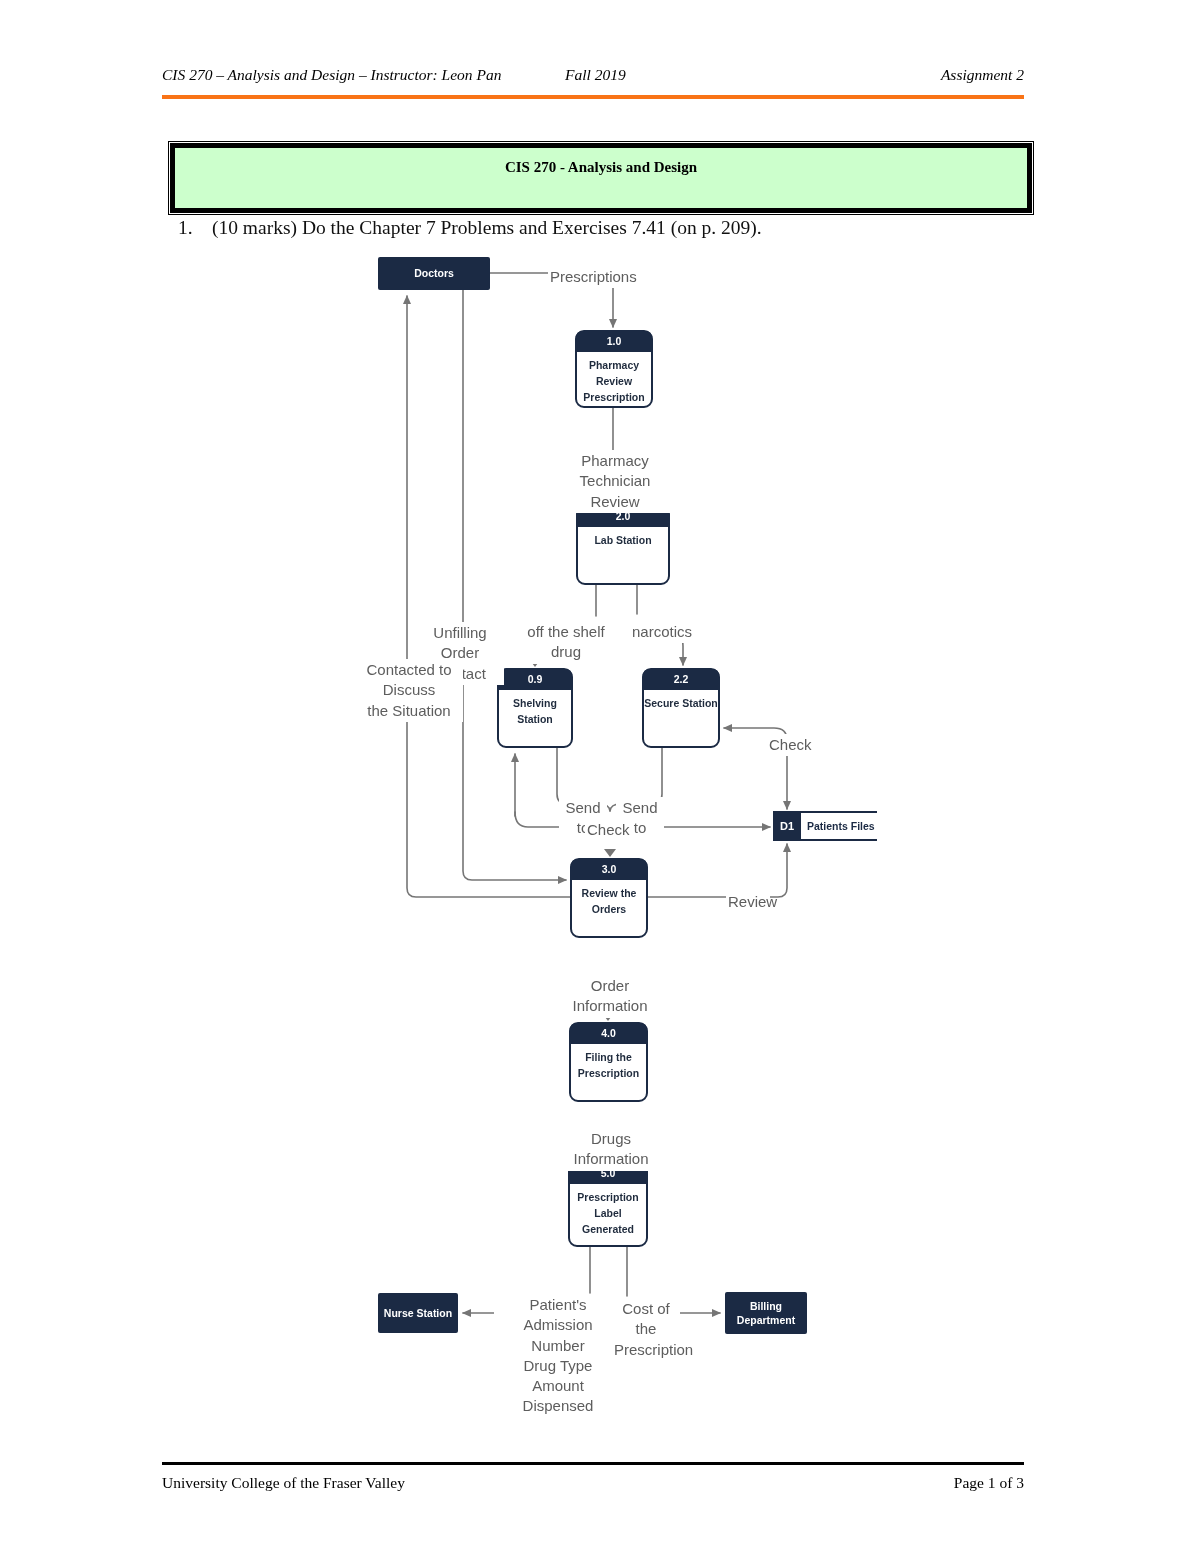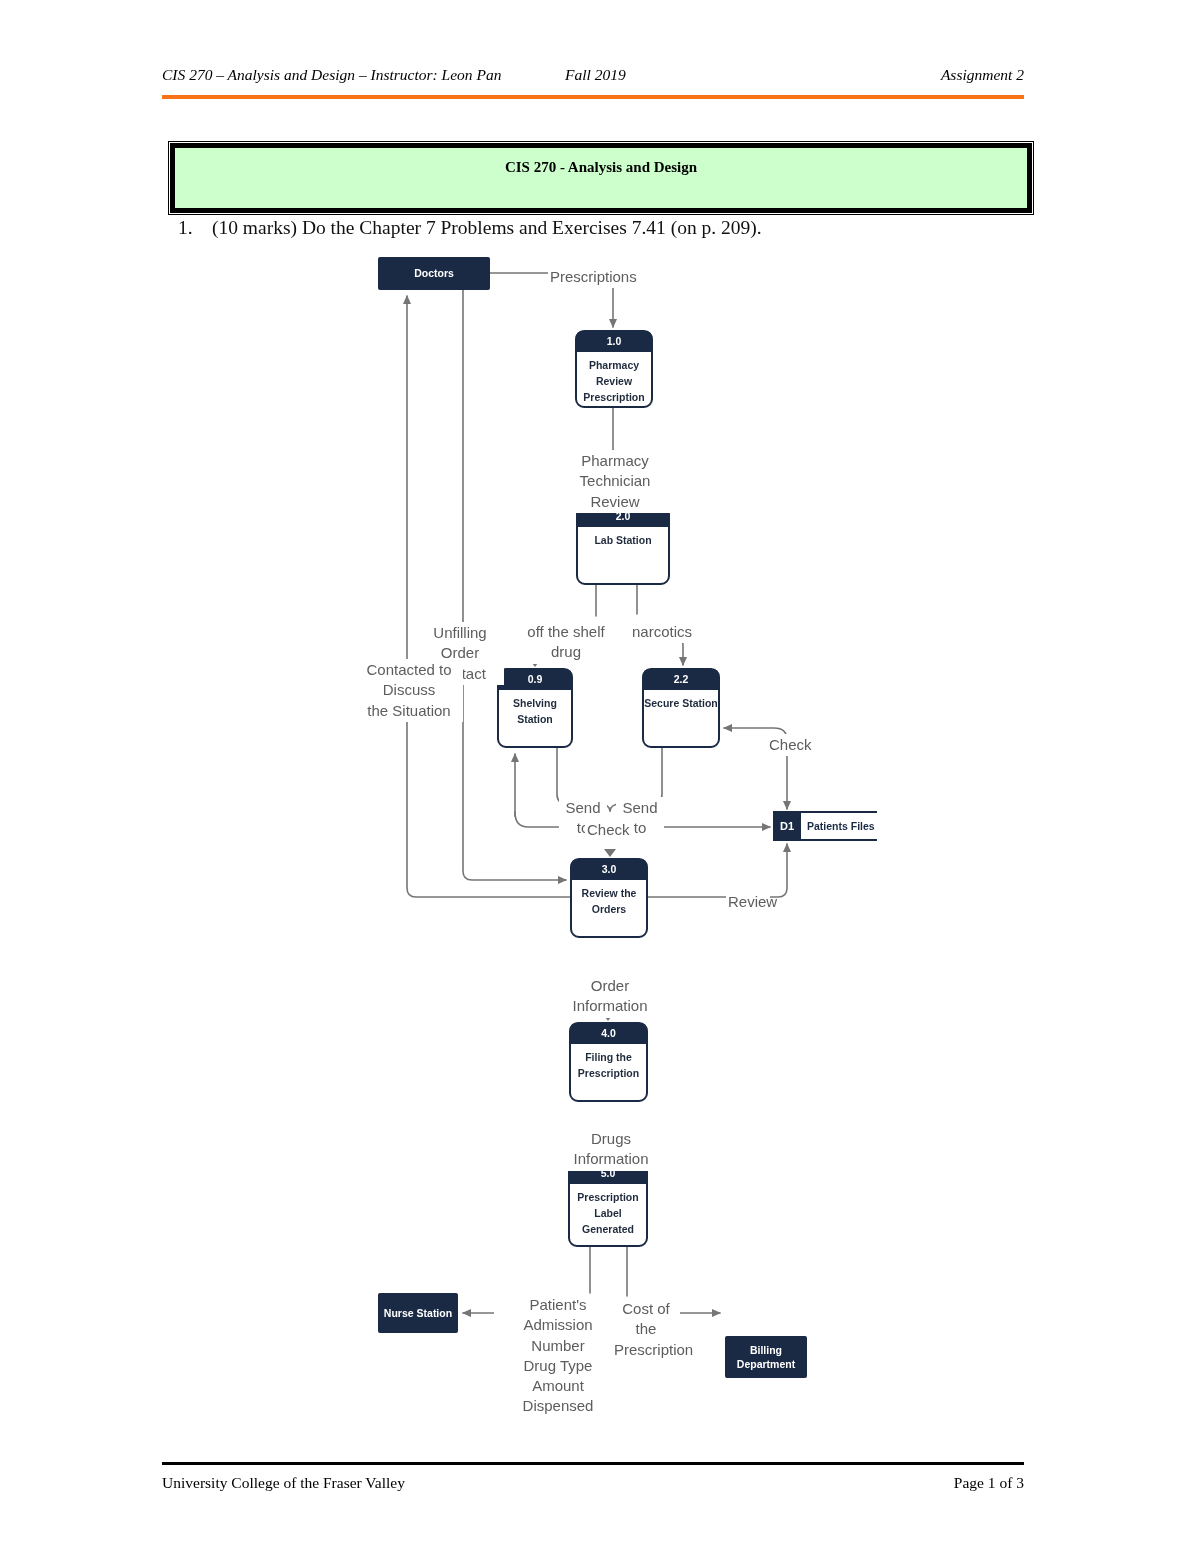--- a/index.html
+++ b/index.html
@@ -38,21 +38,21 @@
   
   #p10{left:575px;top:330px;width:78px;height:78px;}
   #p20{left:576px;top:505px;width:94px;height:80px;}
   #p21{left:497px;top:668px;width:76px;height:80px;}
   #p22{left:642px;top:668px;width:78px;height:80px;}
   #p30{left:570px;top:858px;width:78px;height:80px;}
   #p40{left:569px;top:1022px;width:79px;height:80px;}
   #p50{left:568px;top:1162px;width:80px;height:85px;}
   #ext-doctors{left:378px;top:257px;width:112px;height:33px;}
   #ext-nurse{left:378px;top:1293px;width:80px;height:40px;}
-  #ext-billing{left:725px;top:1336px;width:82px;height:42px;}
+  #ext-billing{left:725px;top:1292px;width:82px;height:42px;}
   
   #store-d1{position:absolute;left:773px;top:811px;width:104px;height:30px;z-index:2;}
   #store-d1 .dsq{position:absolute;left:0;top:0;width:28px;height:30px;background:#1b2a44;color:#fff;
                  font-size:11px;font-weight:bold;display:flex;align-items:center;justify-content:center;}
   #store-d1 .dopen{position:absolute;left:28px;top:0;width:76px;height:30px;box-sizing:border-box;
                    border-top:2px solid #1b2a44;border-bottom:2px solid #1b2a44;
                    font-size:10.5px;font-weight:bold;color:#1b2a44;line-height:26px;padding-left:6px;}
   
   #lbl-prescriptions{left:548px;top:266px;width:64px;}
   #lbl-ptr{left:551px;top:450px;width:124px;}

